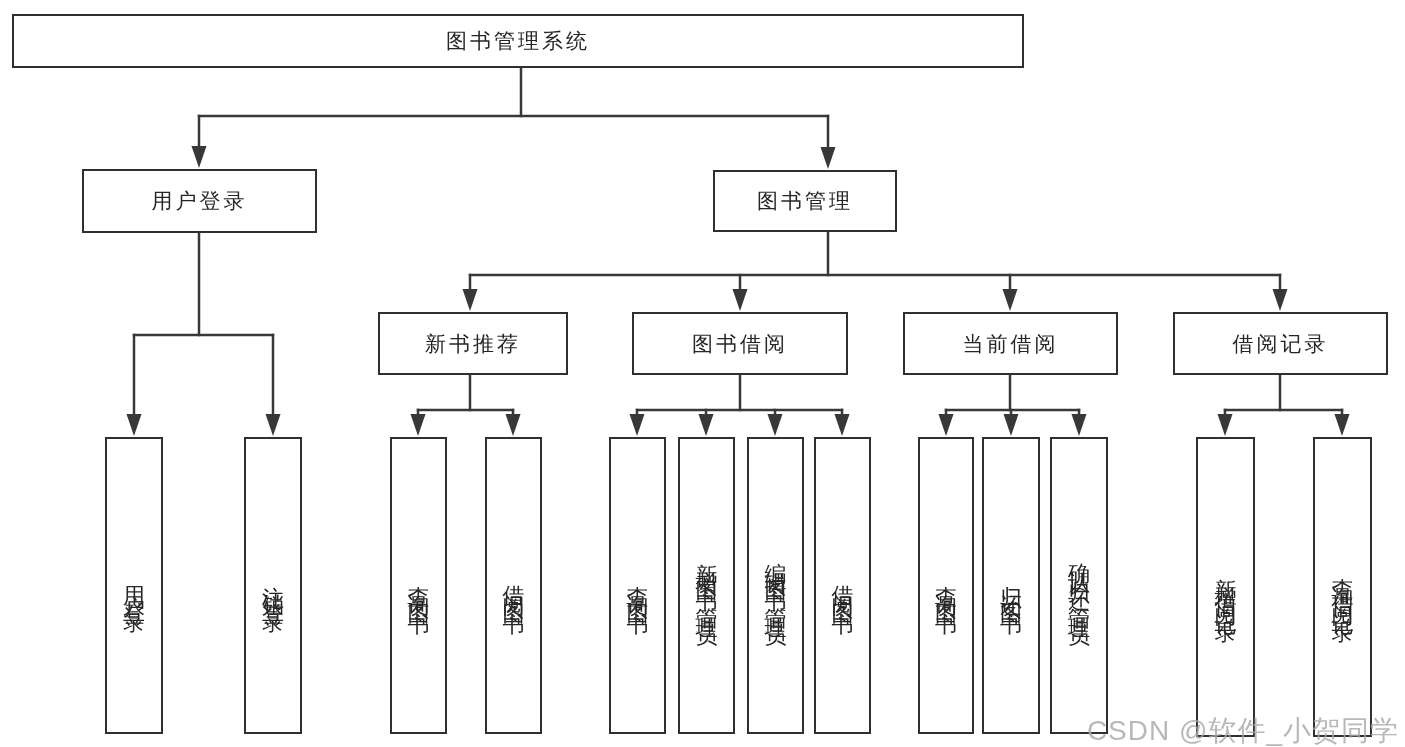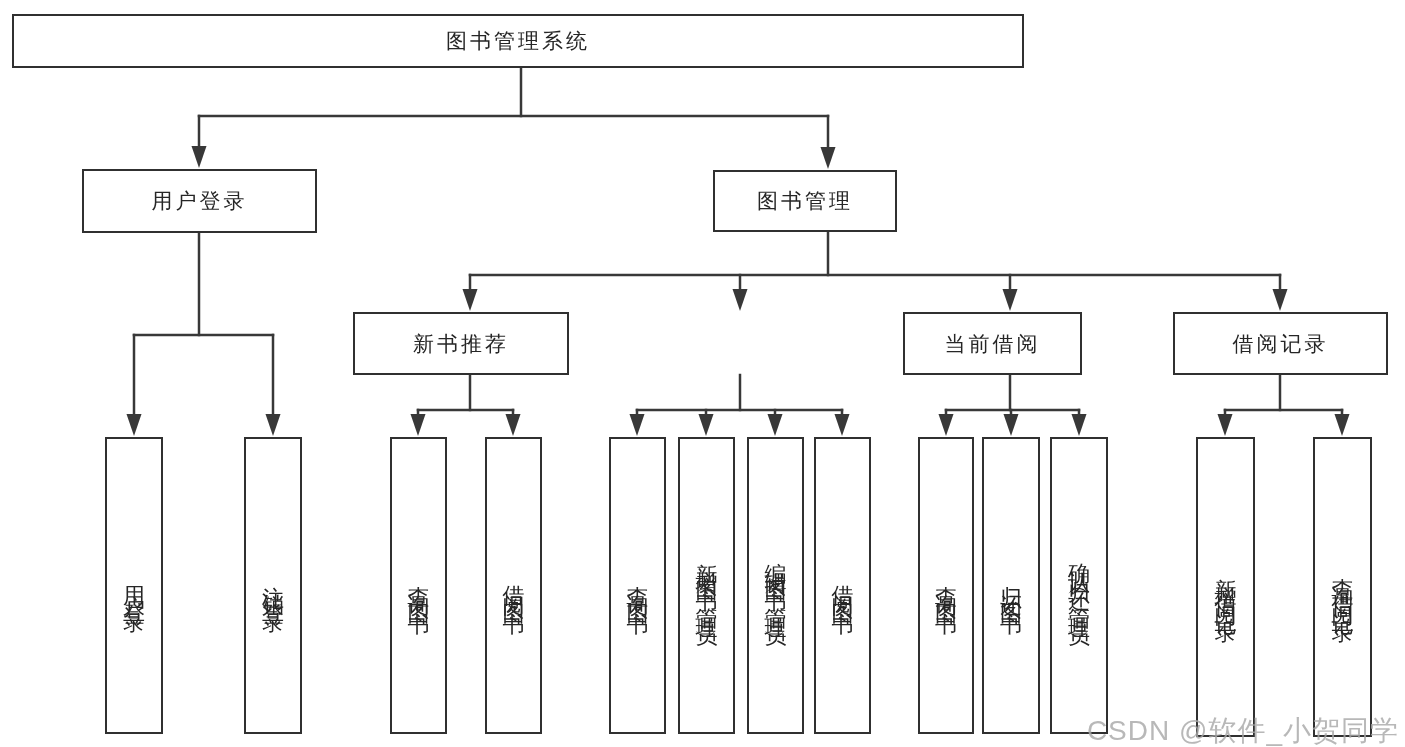--- a/index.html
+++ b/index.html
@@ -85,22 +85,23 @@
       <polygon points="1217.5,414 1232.5,414 1225,436" fill="#383838"></polygon>
       <line x1="1342" y1="410" x2="1342" y2="420" stroke="#383838" stroke-width="2.5" stroke-linecap="square"></line>
       <polygon points="1334.5,414 1349.5,414 1342,436" fill="#383838"></polygon>
     </svg>
 
   <div class="node h" style="left:12px;top:14px;width:1012px;height:54px">图书管理系统</div>
 
   <div class="node h" style="left:82px;top:169px;width:235px;height:64px">用户登录</div>
   <div class="node h" style="left:713px;top:170px;width:184px;height:62px">图书管理</div>
 
-  <div class="node h" style="left:353px;top:312px;width:216px;height:63px">新书推荐</div>
-  <div class="node h" style="left:903px;top:312px;width:179px;height:63px">当前借阅</div>
+  <div class="node h" style="left:378px;top:312px;width:190px;height:63px">新书推荐</div>
+  <div class="node h" style="left:632px;top:312px;width:216px;height:63px">图书借阅</div>
+  <div class="node h" style="left:903px;top:312px;width:215px;height:63px">当前借阅</div>
   <div class="node h" style="left:1173px;top:312px;width:215px;height:63px">借阅记录</div>
 
   <div class="node v" style="left:105px;top:437px;width:58px;height:297px">用户登录</div>
   <div class="node v" style="left:244px;top:437px;width:58px;height:297px">注销登录</div>
 
   <div class="node v" style="left:390px;top:437px;width:57px;height:297px">查询图书</div>
   <div class="node v" style="left:485px;top:437px;width:57px;height:297px">借阅图书</div>
 
   <div class="node v" style="left:609px;top:437px;width:57px;height:297px">查询图书</div>
   <div class="node v" style="left:678px;top:437px;width:57px;height:297px">新增图书（管理员）</div>

